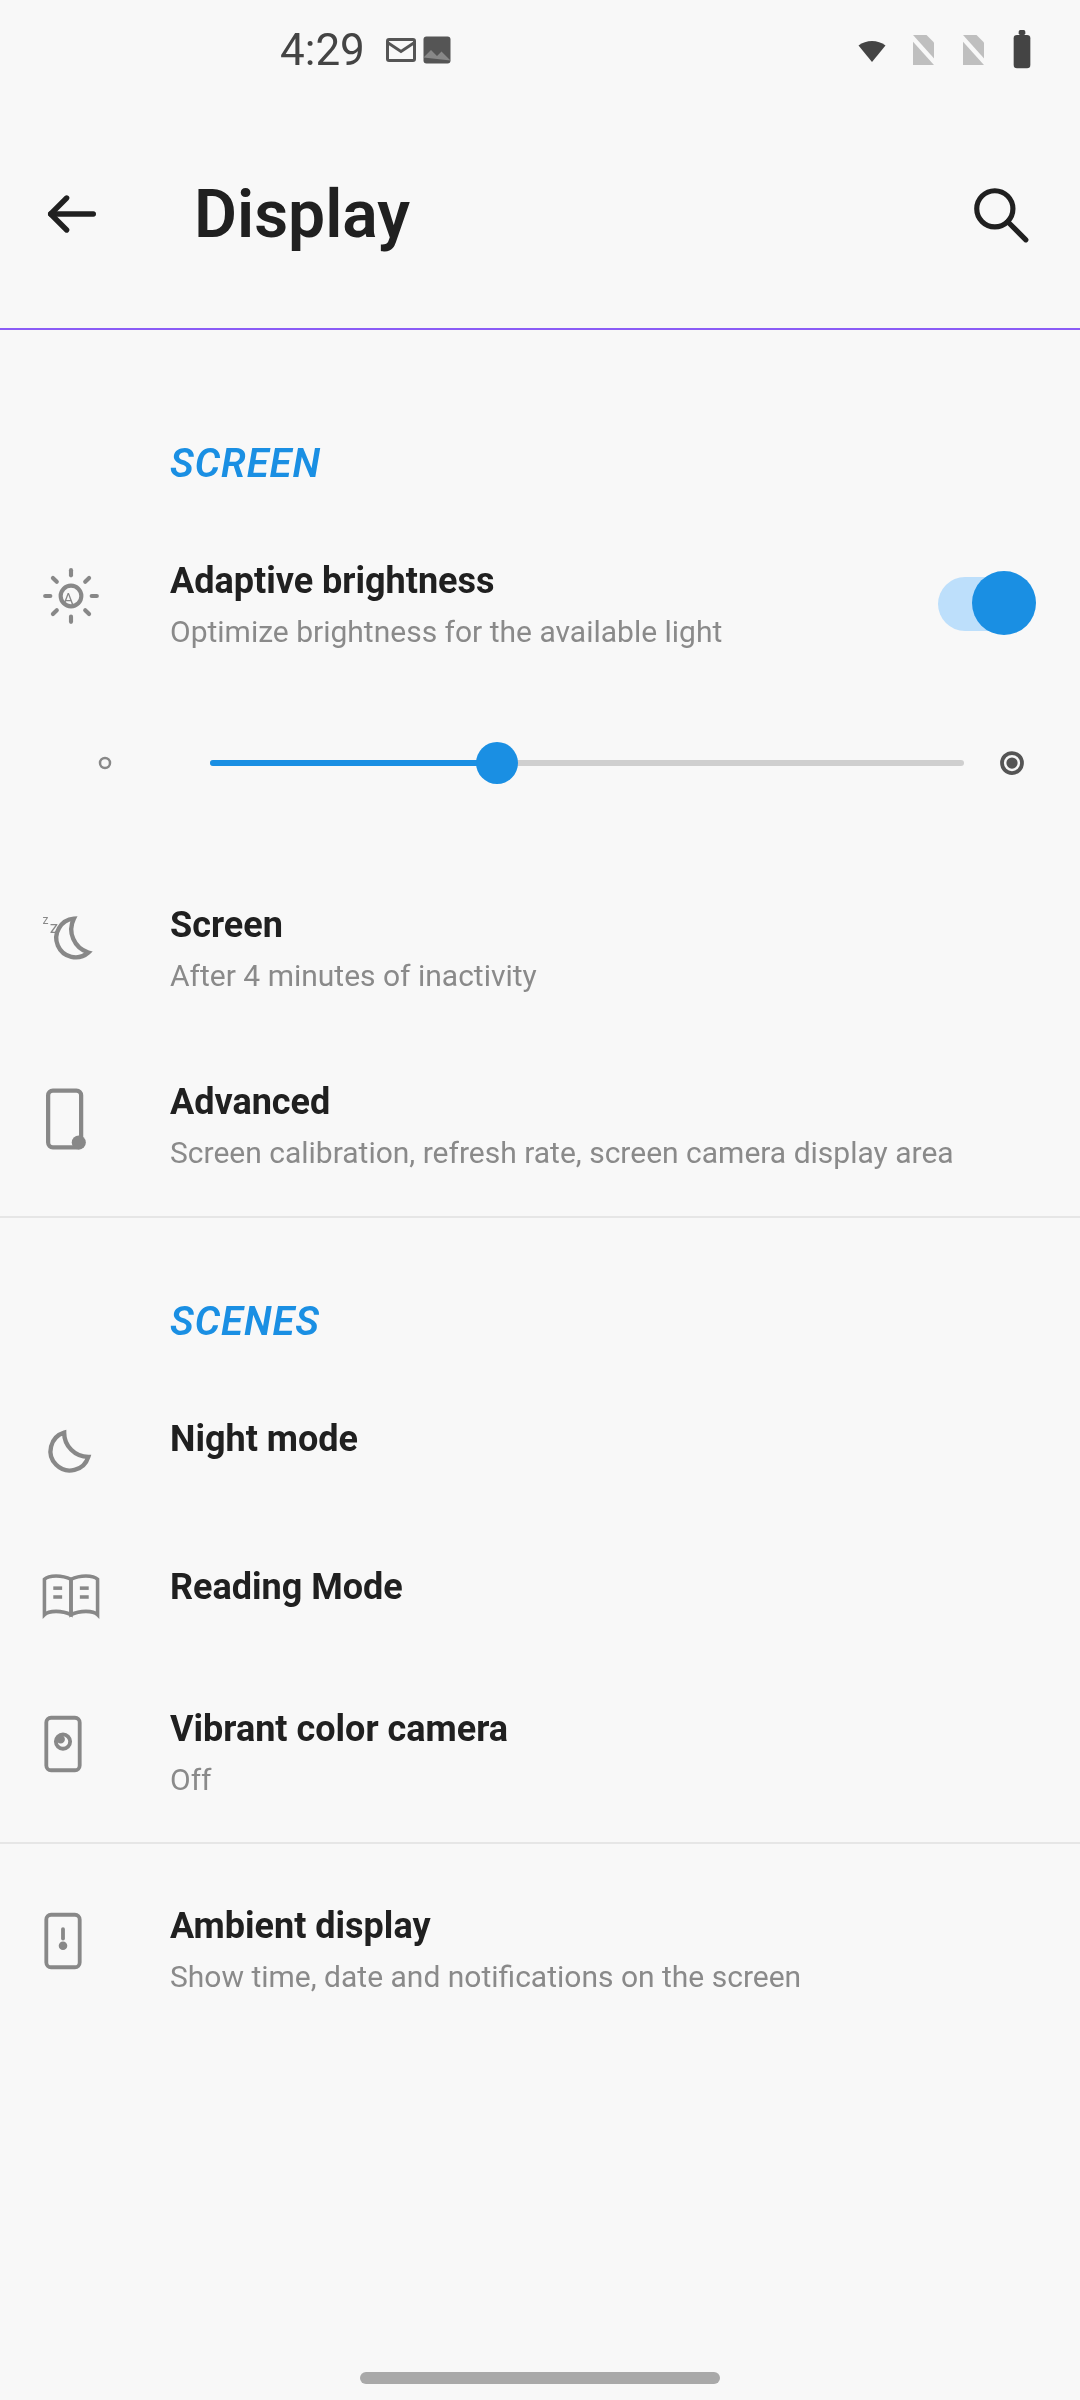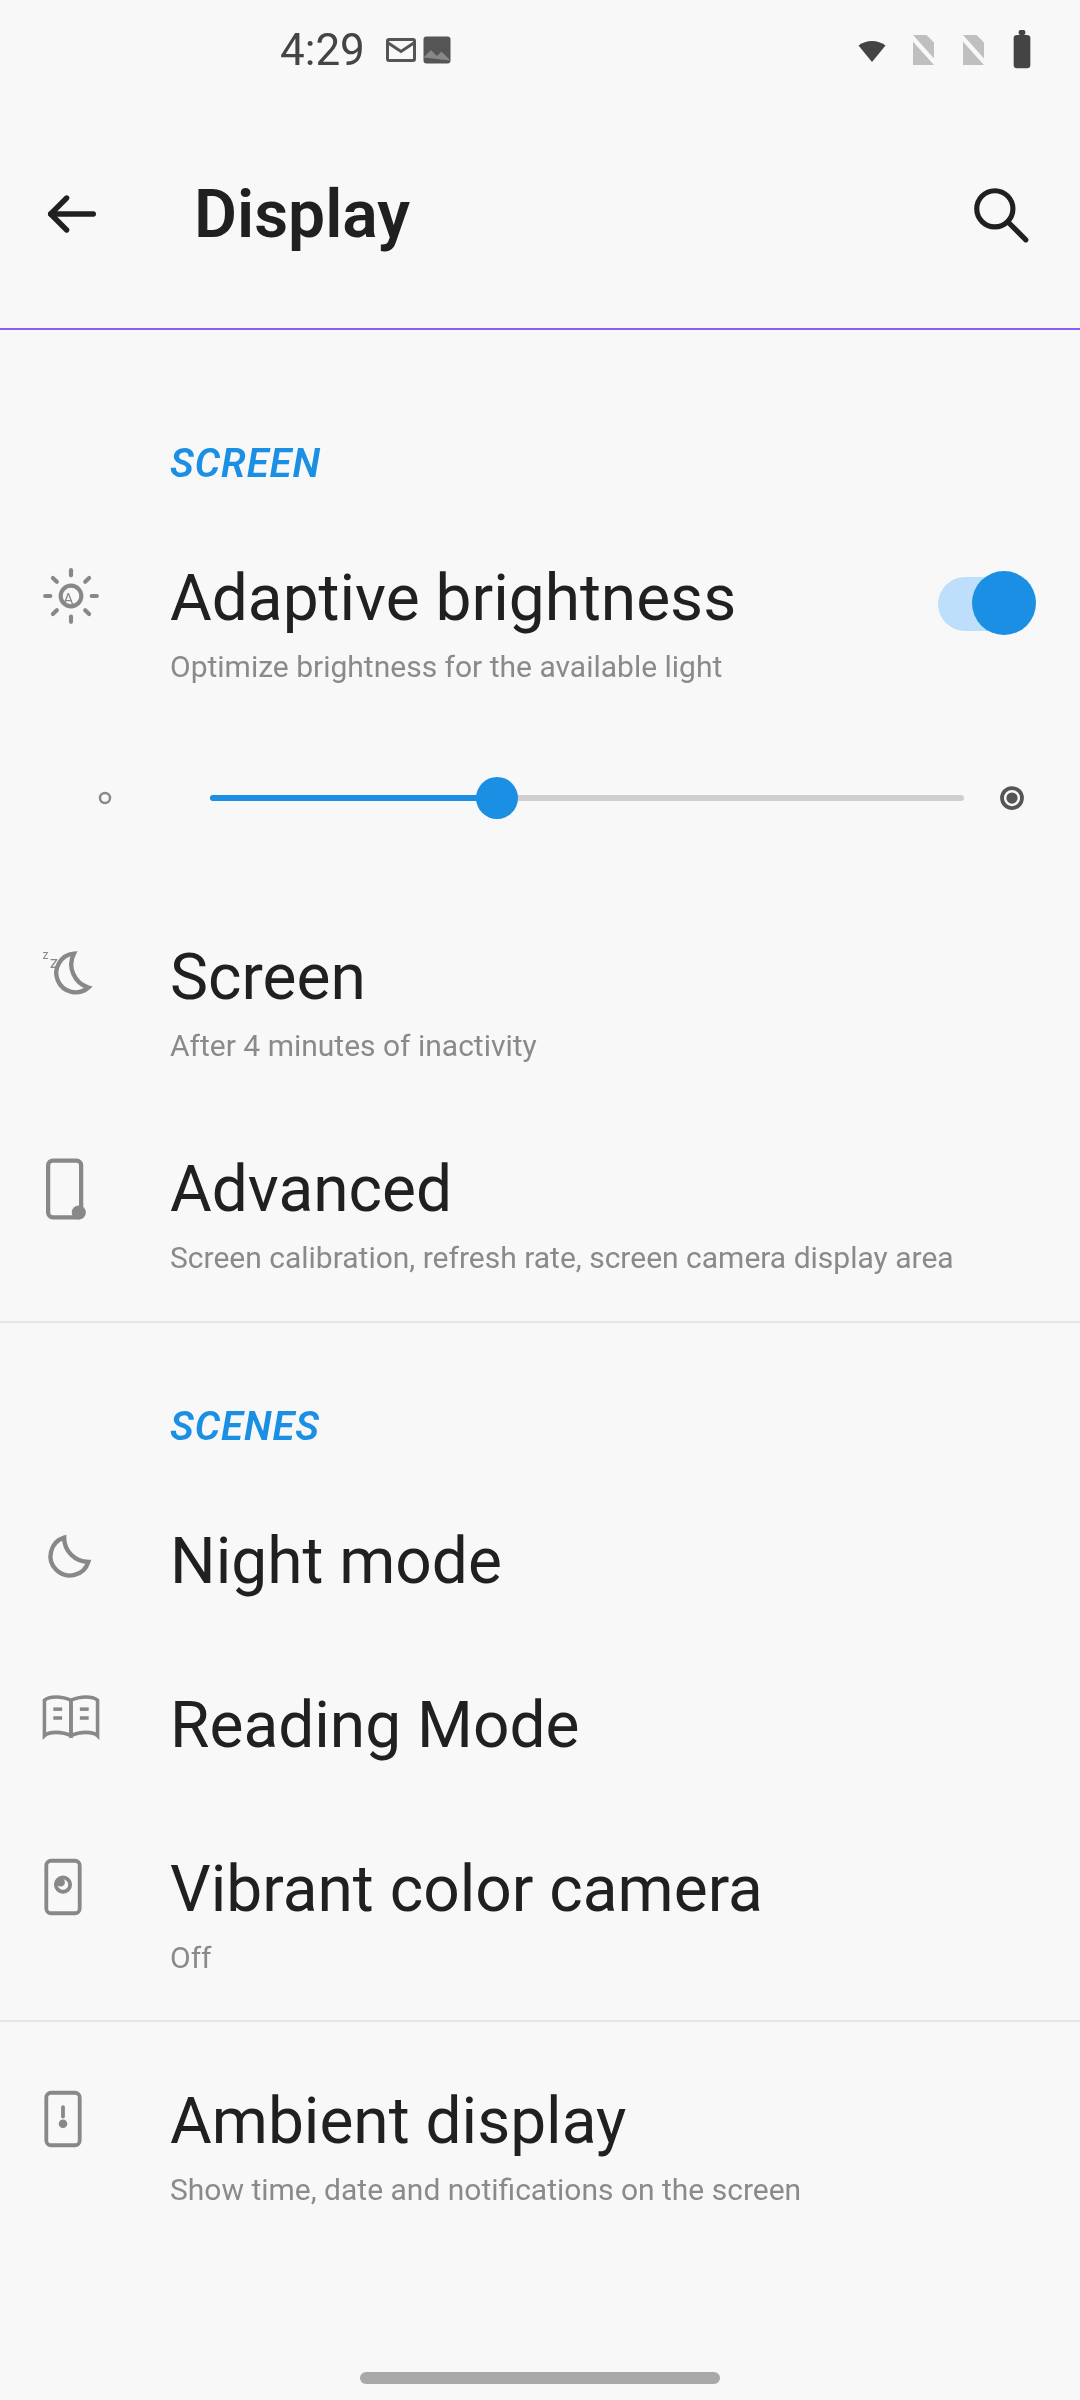--- a/index.html
+++ b/index.html
@@ -12,21 +12,21 @@
     
     .appbar { height:230px; display:flex; align-items:center; padding:0 40px; border-bottom:2px solid #8b5cf6; }
     .appbar-title { font-size:66px; font-weight:600; color:#202020; margin-left:90px; }
     .search-btn { margin-left:auto; width:80px; height:80px; display:flex; align-items:center; justify-content:center; }
     
     .category { padding:110px 14px 30px 170px; font-size:40px; font-weight:600; letter-spacing:1px; color:#1a8fe3;font-style:italic; }
     
     .row { display:flex; align-items:flex-start; padding:42px 40px 42px 40px; }
     .row-icon { width:130px; display:flex; align-items:center; justify-content:flex-start; padding-top:6px; }
     .row-body { flex:1; }
-    .row-title { font-size:64px; font-weight:400; color:#202020; line-height:1.25; }
+    .row-title { font-size:36px; font-weight:700; color:#202020; line-height:1.25; }
     .row-sub { font-size:30px; font-weight:400; color:#8a8a8a; line-height:1.35; margin-top:8px; }
     
     .toggle { width:92px; height:54px; border-radius:27px; background:#bddffb; position:relative; margin-top:18px; margin-right:10px; }
     .toggle .knob { position:absolute; right:-6px; top:-6px; width:64px; height:64px; border-radius:50%; background:#1a8fe3; }
     
     .slider-row { display:flex; align-items:center; padding:50px 40px 80px 40px; }
     .slider-end { width:36px; height:36px; display:flex; align-items:center; justify-content:center; }
     .slider-track { flex:1; height:6px; background:#cfcfcf; position:relative; margin:0 30px 0 40px; border-radius:3px; }
     .slider-fill { position:absolute; left:0; top:0; height:6px; background:#1a8fe3; border-radius:3px; width:38%; }
     .slider-thumb { position:absolute; top:-18px; left:38%; margin-left:-21px; width:42px; height:42px; border-radius:50%; background:#1a8fe3; }

